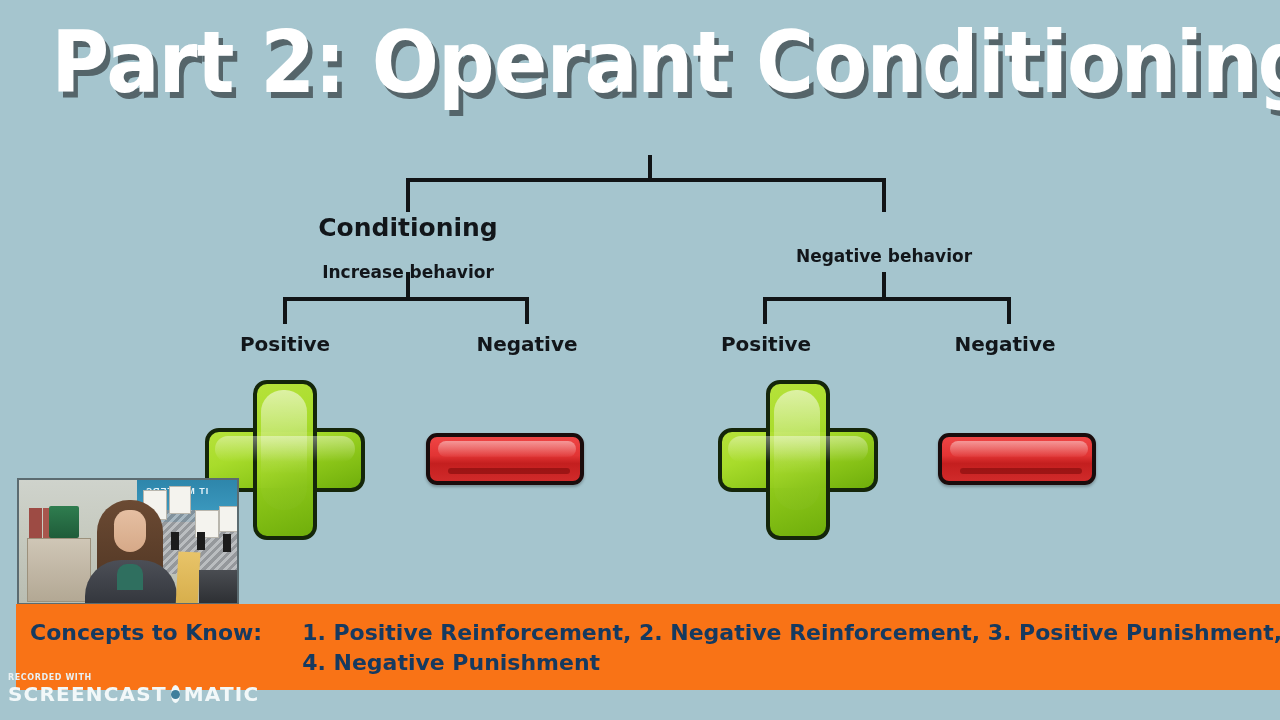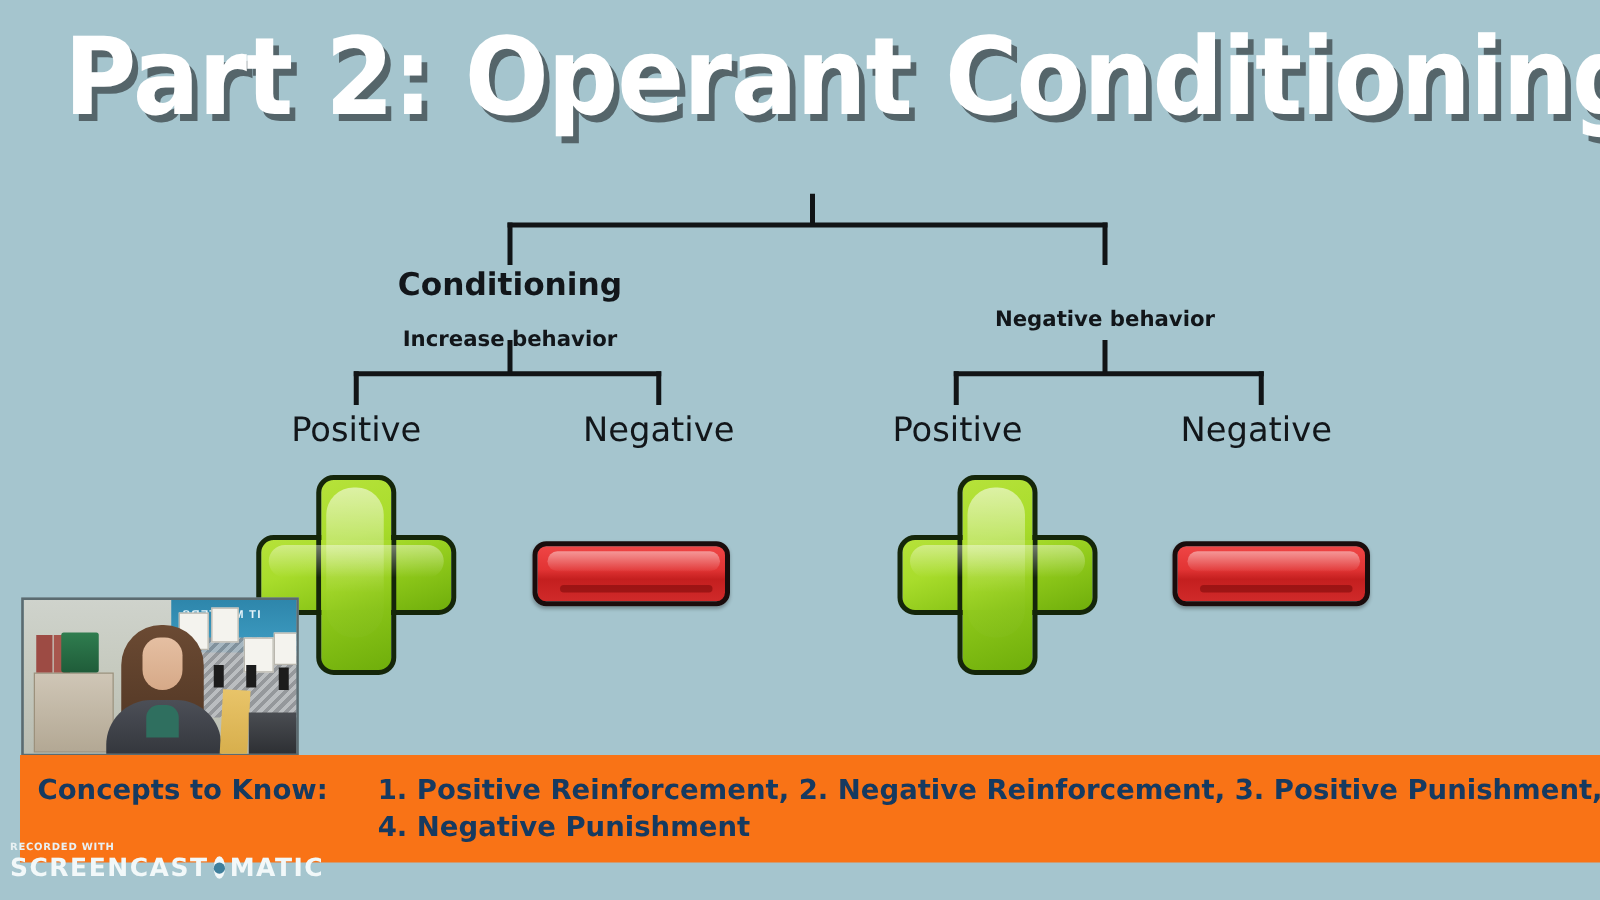--- a/index.html
+++ b/index.html
@@ -65,22 +65,22 @@
     font-size: 25px;
     font-weight: 700;
     line-height: 29px;
   }
   .node-sub {
     font-size: 17px;
     font-weight: 700;
     line-height: 21px;
   }
   .leaf-label {
-    font-size: 27px;
-    font-weight: 400;
+    font-size: 20px;
+    font-weight: 700;
     line-height: 31px;
   }
 
   
   .icon-wrap {
     position: absolute;
   }
   .plus-icon {
     position: relative;
     width: 160px;

